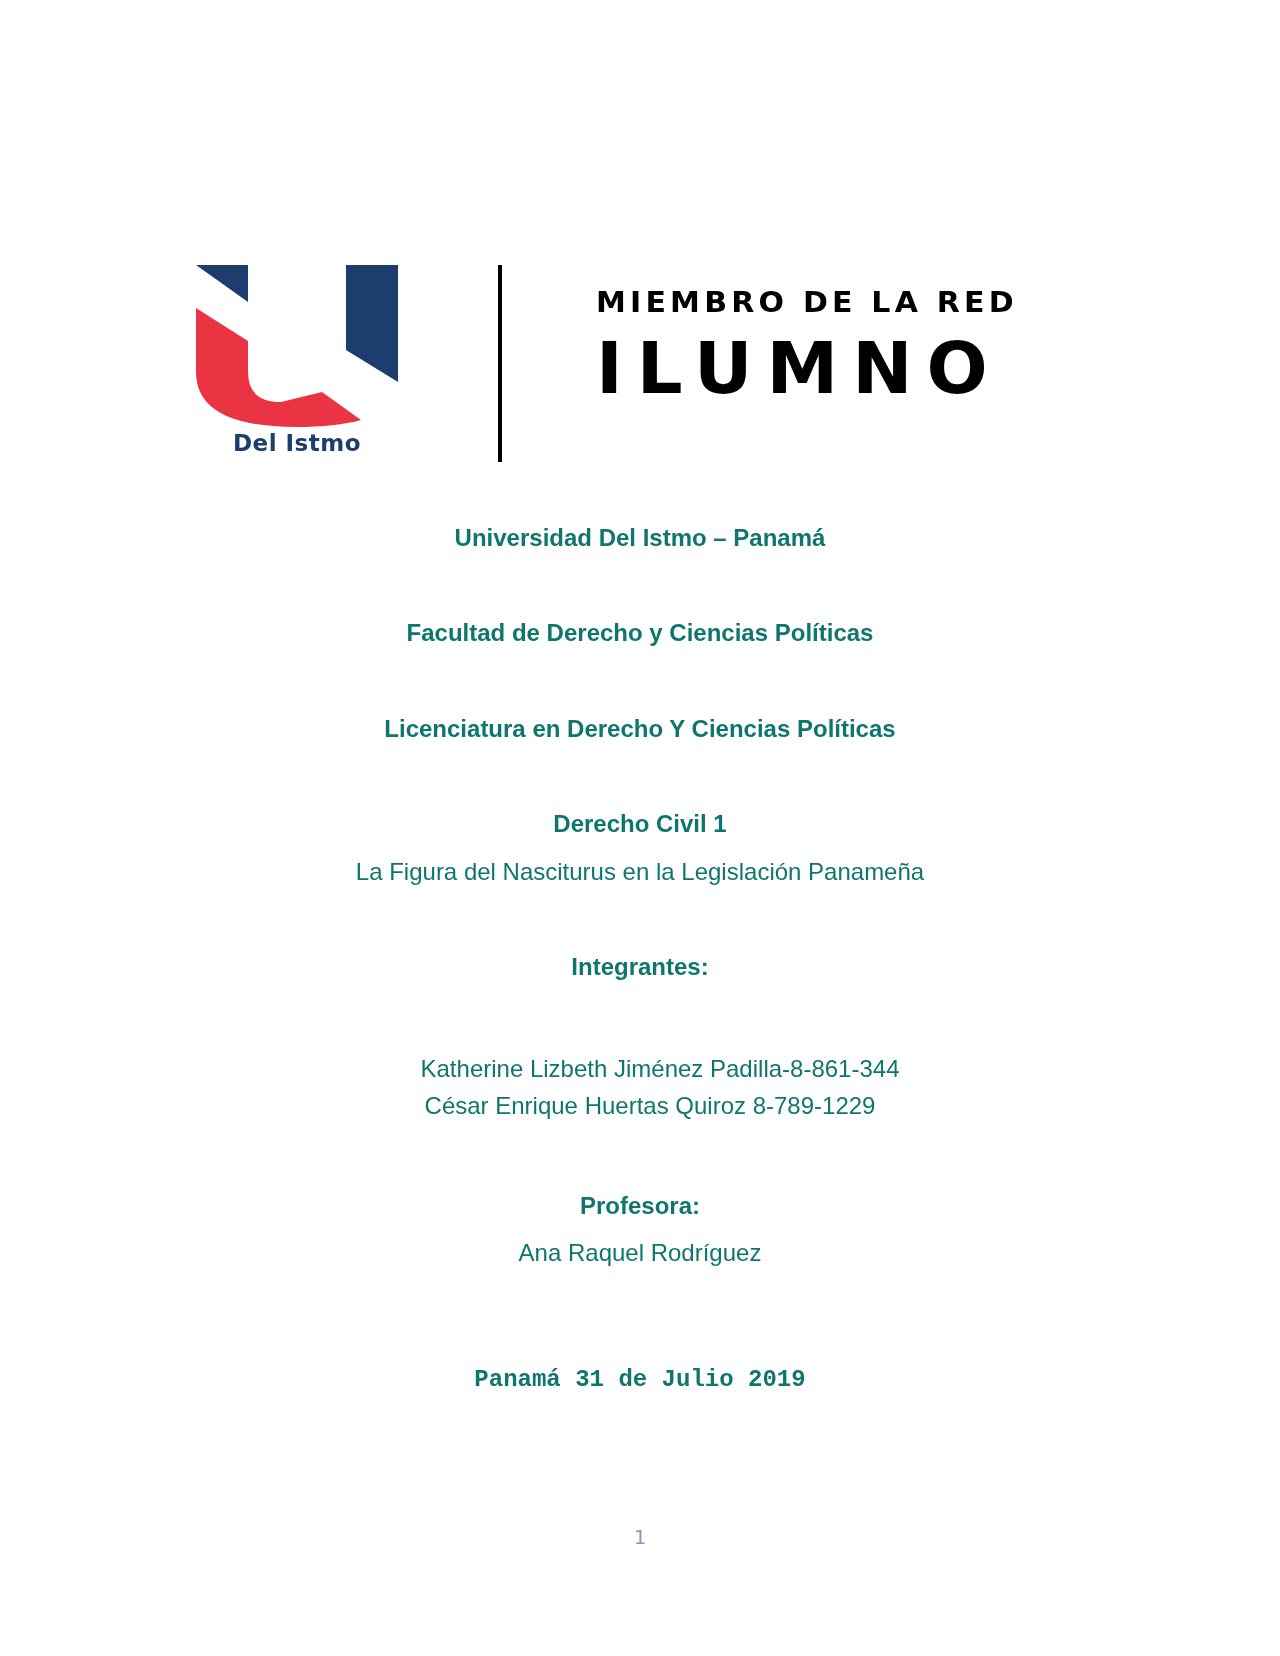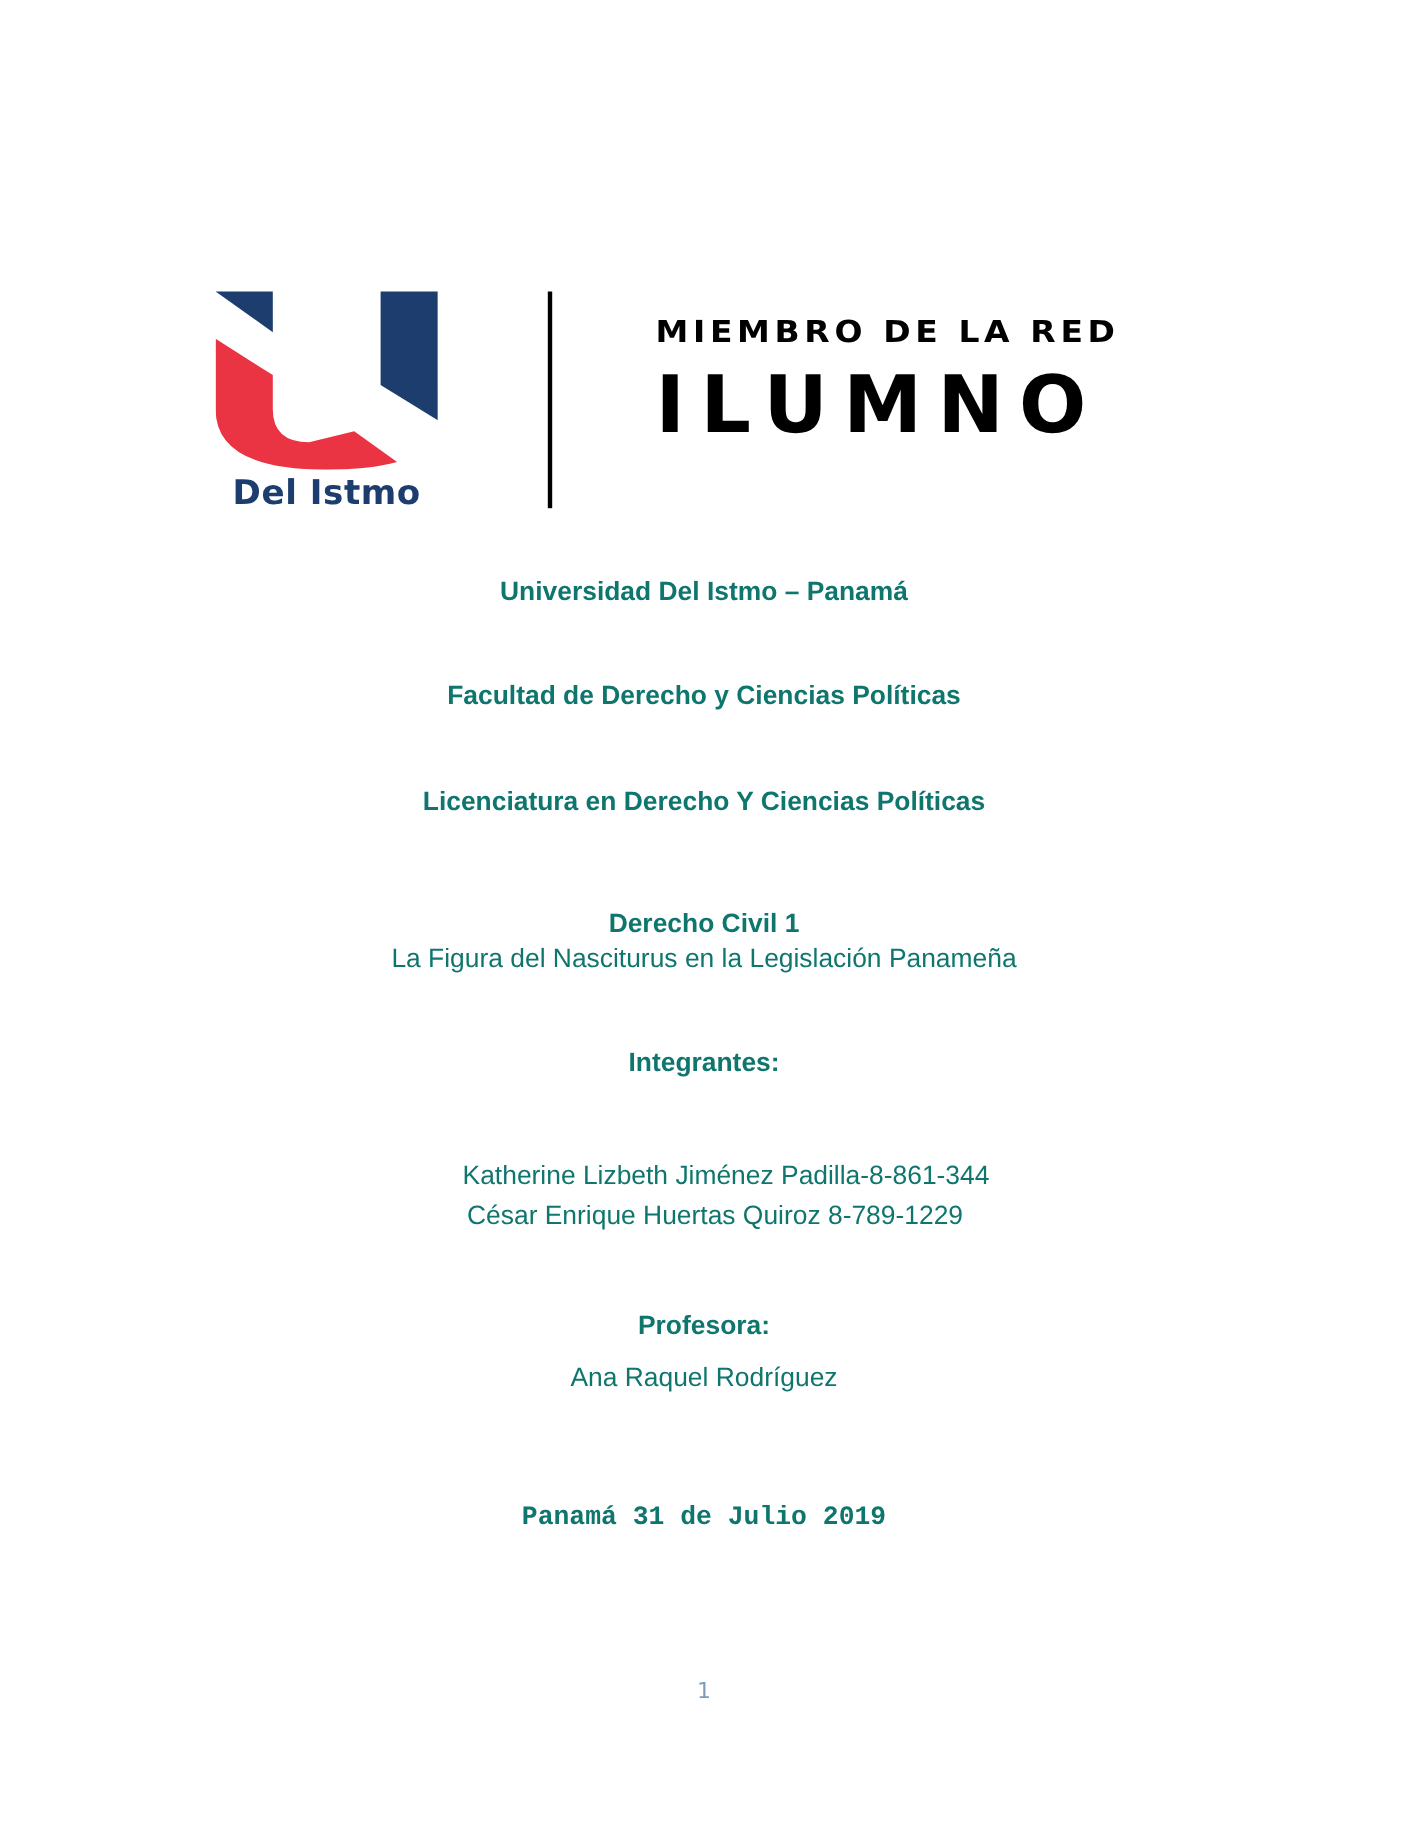--- a/index.html
+++ b/index.html
@@ -31,21 +31,21 @@
     }
     .logo-ud svg { display: block; }
     .logo-ud-text {
       position: absolute;
       left: 0;
       top: 168px;
       width: 202px;
       text-align: center;
       font-family: "DejaVu Sans", sans-serif;
       font-weight: bold;
-      font-size: 31px;
+      font-size: 23px;
       letter-spacing: 0.5px;
       color: #1c3d6e;
       white-space: nowrap;
     }
     .logo-divider {
       position: absolute;
       left: 498px;
       top: 265px;
       width: 4px;
       height: 197px;
@@ -125,21 +125,21 @@
   <div class="logo-divider"></div>
 
   <div class="ilumno">
     <div class="ilumno-top">MIEMBRO DE LA RED</div>
     <div class="ilumno-main">ILUMNO</div>
   </div>
 
   <div class="line bold" style="top:524px;">Universidad Del Istmo – Panamá</div>
   <div class="line bold" style="top:715px;">Licenciatura en Derecho Y Ciencias Políticas</div>
   <div class="line bold" style="top:619px;">Facultad de Derecho y Ciencias Políticas</div>
-  <div class="line bold" style="top:810px;margin-top:16px;">Derecho Civil 1</div>
+  <div class="line bold" style="top:810px;">Derecho Civil 1</div>
   <div class="line" style="top:858px;">La Figura del Nasciturus en la Legislación Panameña</div>
 
   <div class="line bold" style="top:953px;">Integrantes:</div>
   <div class="line" style="top:1055px;padding-left:20px;">Katherine Lizbeth Jiménez Padilla-8-861-344</div>
   <div class="line" style="top:1092px;margin-left:10px;">César Enrique Huertas Quiroz 8-789-1229</div>
 
   <div class="line bold" style="top:1192px;">Profesora:</div>
   <div class="line" style="top:1239px;">Ana Raquel Rodríguez</div>
 
   <div class="line bold" style="top:1366px;font-family:Liberation Mono, monospace;">Panamá 31 de Julio 2019</div>

